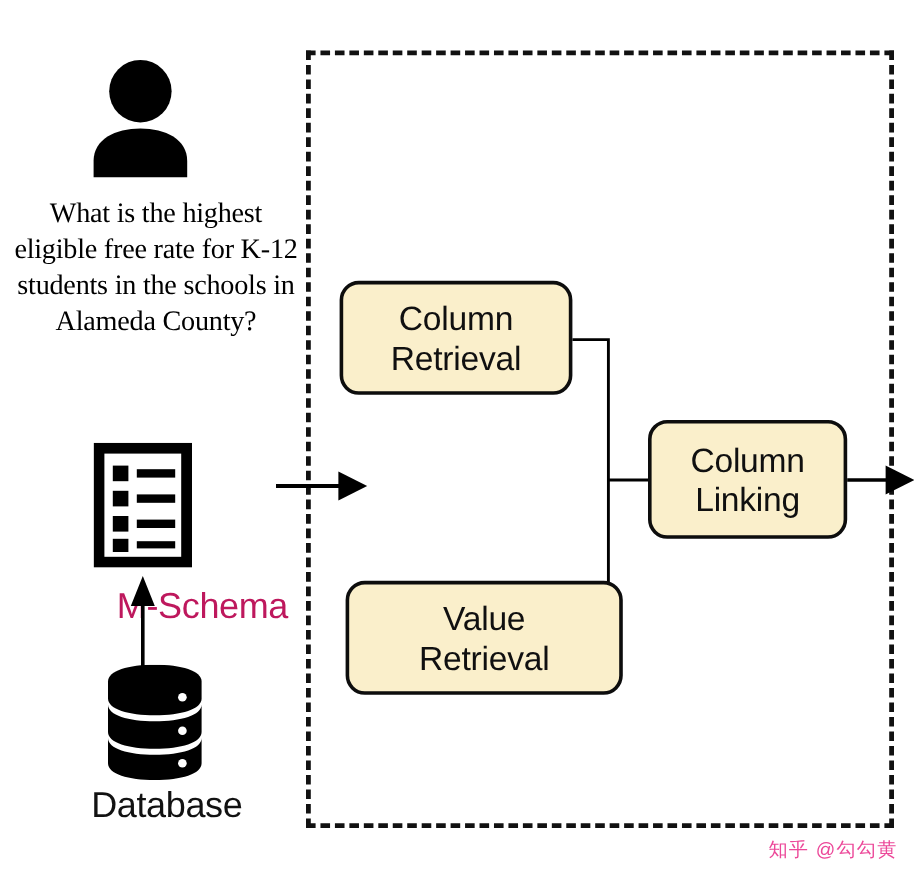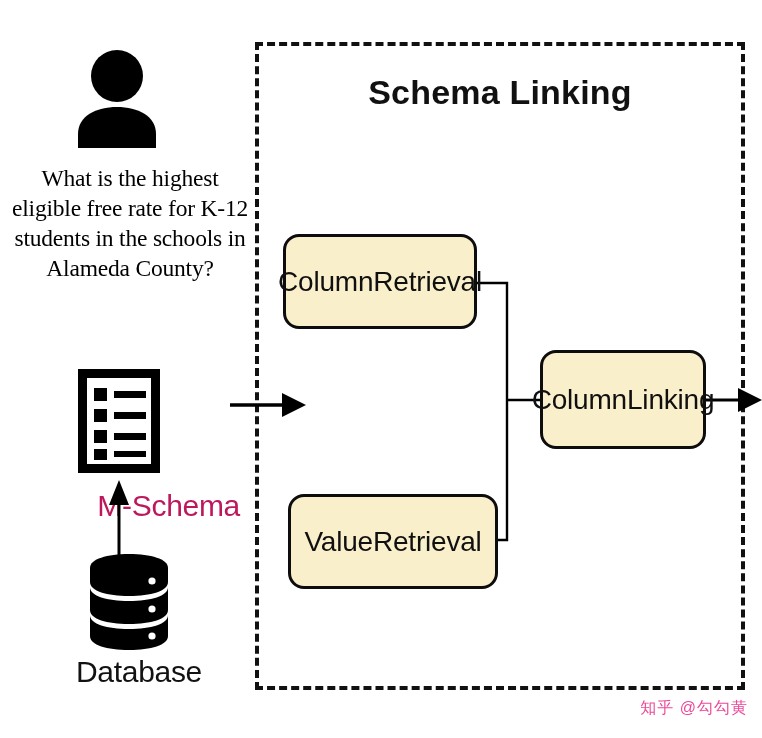--- a/index.html
+++ b/index.html
@@ -127,40 +127,41 @@
   }
 
   
   .proc-box {
     position: absolute;
     background: #FAEFCB;
     border: 3.5px solid #0d0d0d;
     border-radius: 16px;
     box-sizing: border-box;
     display: flex;
+    flex-direction: column;
     align-items: center;
     justify-content: center;
     font-size: 28px;
     line-height: 33px;
     color: #101010;
     text-align: center;
     letter-spacing: -0.2px;
   }
 
   #box-column-retrieval {
     left: 283px;
     top: 234px;
     width: 194px;
     height: 95px;
   }
 
   #box-value-retrieval {
     left: 288px;
-    top: 494px;
-    width: 210px;
+    top: 484px;
+    width: 231px;
     height: 95px;
   }
 
   #box-column-selector {
     left: 540px;
     top: 350px;
     width: 166px;
     height: 99px;
   }
 
@@ -237,21 +238,20 @@
         <circle cx="68" cy="55" r="3.6" fill="#ffffff"></circle>
         <circle cx="68" cy="82" r="3.6" fill="#ffffff"></circle>
       </svg>
     </div>
 
     <div class="database-label">Database</div>
   </div>
 
   <div class="dashed-panel"></div>
 
-  <div class="panel-title">Schema Linking</div>
 
   <svg id="wires" viewBox="0 0 762 738" xmlns="http://www.w3.org/2000/svg">
 
     <line x1="230" y1="405" x2="288" y2="405" stroke="#000000" stroke-width="3.5"></line>
     <polygon points="306,405 282,393 282,417" fill="#000000"></polygon>
 
     <path d="M477 283 L507 283 L507 540 L482 540" fill="none" stroke="#000000" stroke-width="2.4"></path>
 
     <line x1="507" y1="400" x2="540" y2="400" stroke="#000000" stroke-width="2.4"></line>
 

